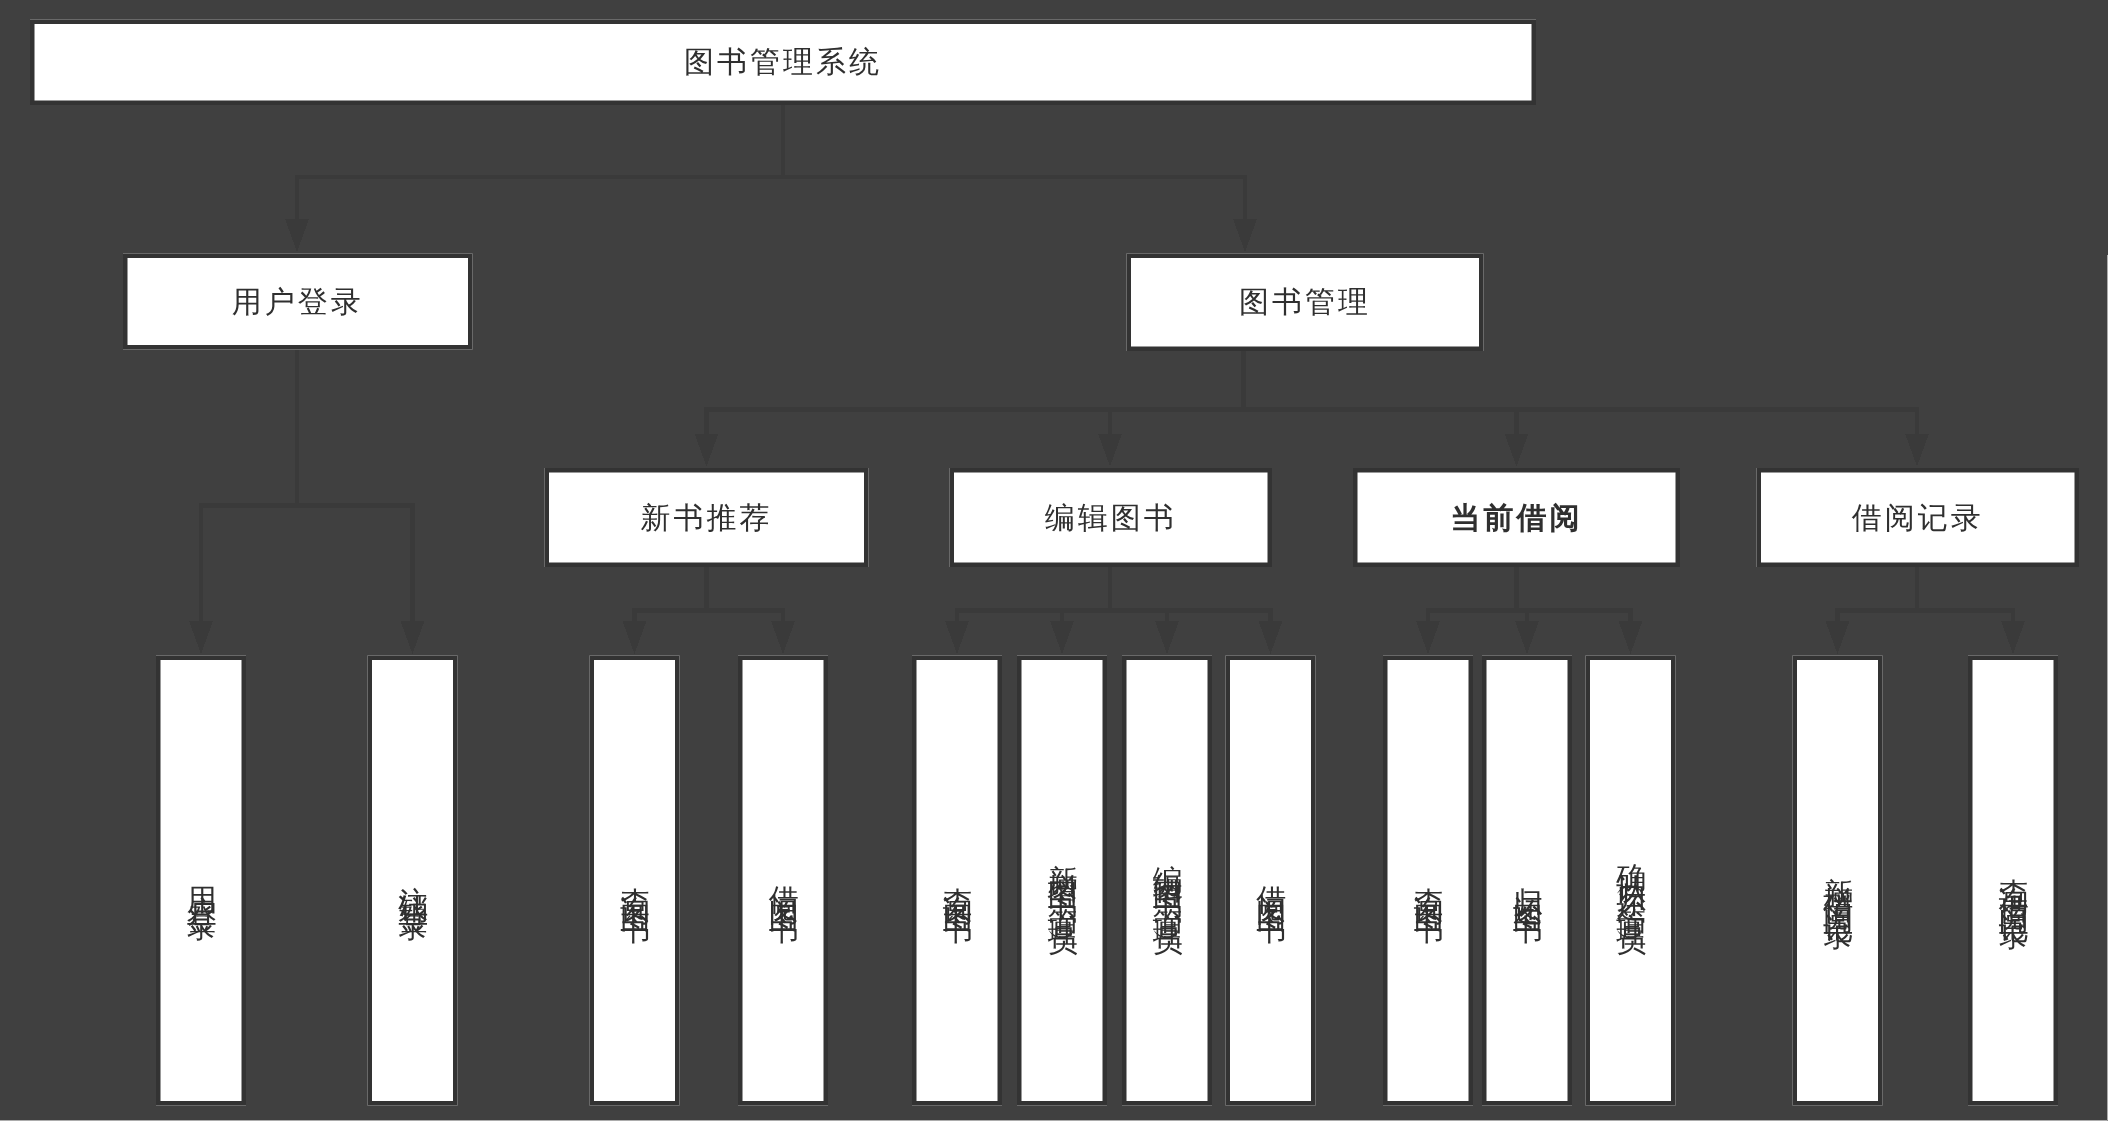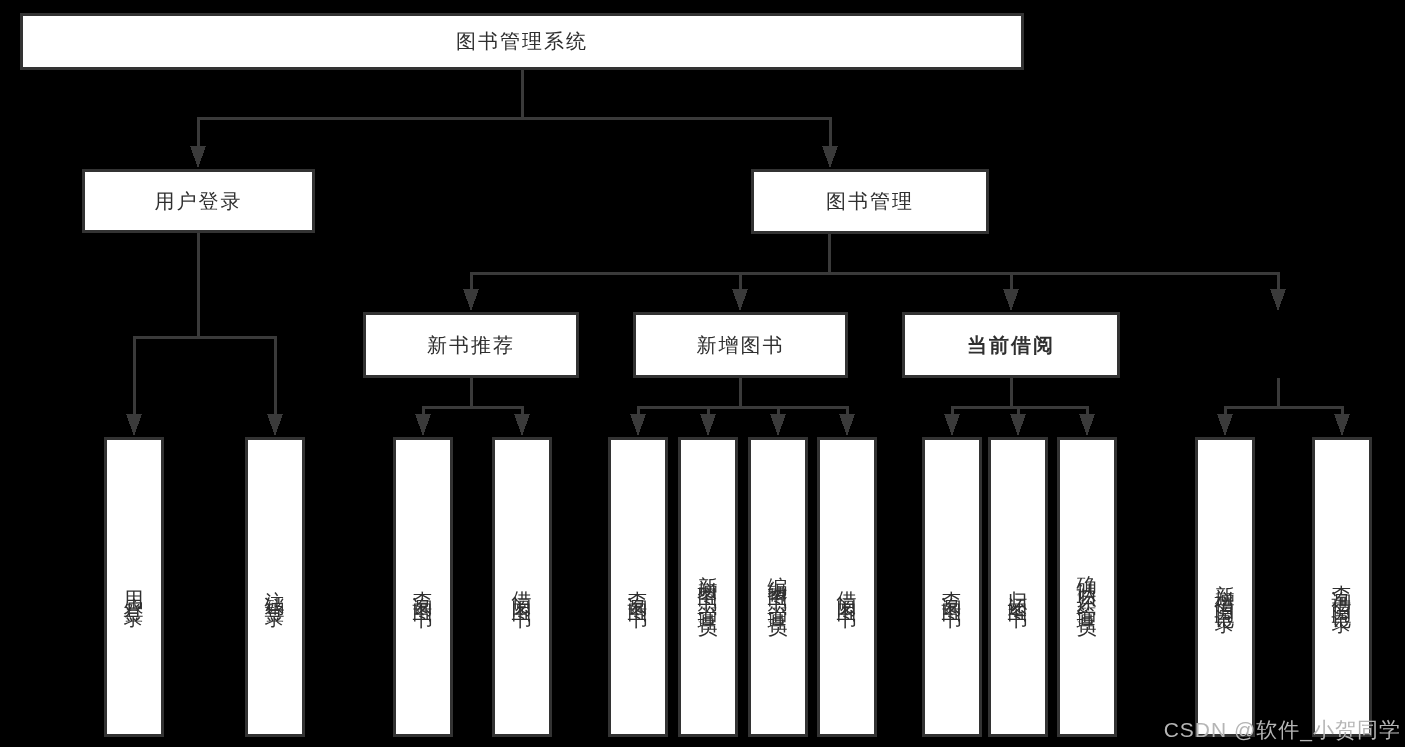--- a/index.html
+++ b/index.html
@@ -1,19 +1,19 @@
 <!DOCTYPE html>
 <html><head>
 <meta charset="utf-8">
 <style>
   html,body{margin:0;padding:0;background:#ffffff;}
   #canvas{
     position:relative;
     width:1405px;height:747px;
-    background:#000000;
+    background:#404040;
     font-family:"Liberation Sans","DejaVu Sans",sans-serif;
     overflow:hidden;
   }
   .node{
     position:absolute;
     box-sizing:border-box;
     border:3px solid #333333;
     background:#ffffff;
     display:flex;
     align-items:center;
@@ -138,35 +138,35 @@
     <polygon points="1217,414 1233,414 1225,436"></polygon>
     <polygon points="1334,414 1350,414 1342,436"></polygon>
   </svg>
 
   <div class="node" id="n-root">图书管理系统</div>
 
   <div class="node" id="n-login">用户登录</div>
   <div class="node" id="n-mgmt">图书管理</div>
 
   <div class="node" id="n-rec">新书推荐</div>
-  <div class="node" id="n-borrow">新增图书</div>
+  <div class="node" id="n-borrow">编辑图书</div>
   <div class="node" id="n-cur">当前借阅</div>
+  <div class="node" id="n-recd">借阅记录</div>
 
   <div class="node leaf" id="l-login1">用户登录</div>
   <div class="node leaf" id="l-logout">注销登录</div>
 
   <div class="node leaf" id="l-q1">查询图书</div>
   <div class="node leaf" id="l-b1">借阅图书</div>
 
   <div class="node leaf" id="l-q2">查询图书</div>
   <div class="node leaf" id="l-add">新增图书（管理员）</div>
   <div class="node leaf" id="l-edit">编辑图书（管理员）</div>
   <div class="node leaf" id="l-b2">借阅图书</div>
 
   <div class="node leaf" id="l-q3">查询图书</div>
   <div class="node leaf" id="l-ret">归还图书</div>
   <div class="node leaf" id="l-cfm">确认归还（管理员）</div>
 
   <div class="node leaf" id="l-addr">新增借阅记录</div>
   <div class="node leaf" id="l-qr">查询借阅记录</div>
 
-  <div id="watermark">CSDN @软件_小贺同学</div>
 </div>
 
 </body></html>

